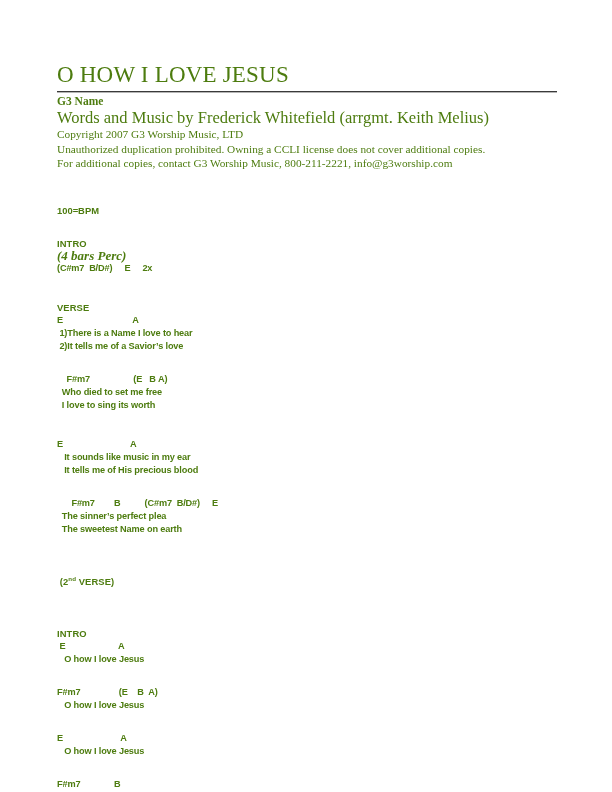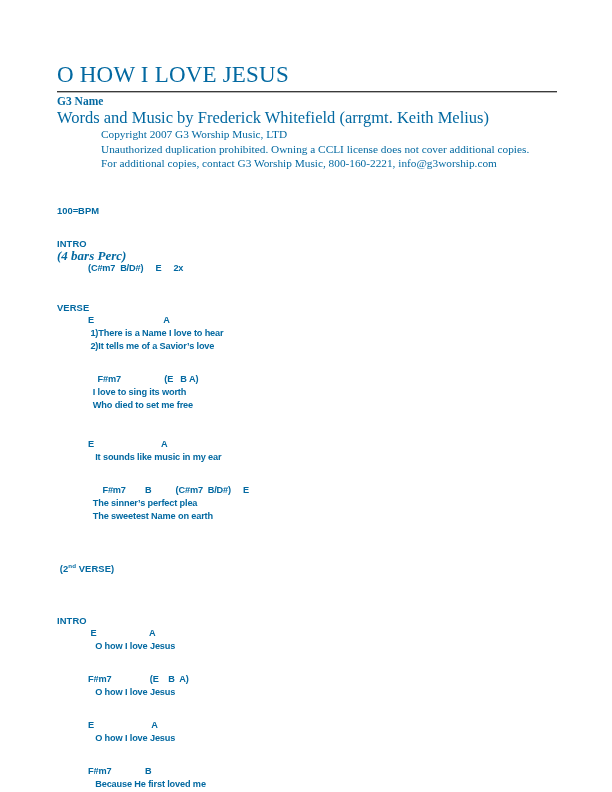--- a/index.html
+++ b/index.html
@@ -7,21 +7,21 @@
     padding: 0;
     background: #ffffff;
   }
   .page {
     position: relative;
     width: 612px;
     height: 792px;
     background: #ffffff;
     overflow: hidden;
     font-family: "Liberation Serif", "DejaVu Serif", serif;
-    color: #0369a1;
+    color: #4d7c0f;
   }
 
   
   .header {
     position: absolute;
     left: 57px;
     top: 62px;
     width: 500px;
   }
   .song-title {
@@ -52,39 +52,37 @@
     line-height: 19px;
     font-weight: normal;
     white-space: nowrap;
   }
   .copy-line {
     font-family: "Liberation Serif", "DejaVu Serif", serif;
     font-size: 11.3px;
     line-height: 14.5px;
     font-weight: normal;
     white-space: nowrap;
-    margin-left: 44px;
   }
 
   
   .chart {
     position: absolute;
     left: 57px;
     top: 204px;
     width: 500px;
     font-family: "Liberation Sans", "DejaVu Sans", sans-serif;
   }
   .mono-row {
     font-family: "Liberation Sans", "DejaVu Sans", sans-serif;
     font-size: 9.2px;
     font-weight: bold;
     line-height: 13px;
     white-space: pre;
     letter-spacing: -0.15px;
-    margin-left: 31px;
   }
   .section-label {
     font-family: "Liberation Sans", "DejaVu Sans", sans-serif;
     font-size: 9.4px;
     font-weight: bold;
     line-height: 13px;
     white-space: pre;
     letter-spacing: 0.1px;
   }
   .tempo {
@@ -118,21 +116,21 @@
 
 <div class="page">
 
   <div class="header">
     <div class="song-title">O HOW I LOVE JESUS</div>
     <div class="title-rule"></div>
     <div class="group-name">G3 Name</div>
     <div class="credit">Words and Music by Frederick Whitefield (arrgmt. Keith Melius)</div>
     <div class="copy-line">Copyright 2007 G3 Worship Music, LTD</div>
     <div class="copy-line">Unauthorized duplication prohibited.  Owning a CCLI license does not cover additional copies.</div>
-    <div class="copy-line">For additional copies, contact G3 Worship Music, 800-160-2221, info@g3worship.com</div>
+    <div class="copy-line">For additional copies, contact G3 Worship Music, 800-211-2221, info@g3worship.com</div>
   </div>
 
   <div class="chart">
 
     <div class="tempo">100=BPM</div>
 
     <div class="spacer-20"></div>
 
     <div class="section-label">INTRO</div>
     <div class="note-italic">(4 bars Perc)</div>
@@ -145,29 +143,30 @@
     <div>
       <div class="mono-row">E                             A</div>
       <div class="mono-row"> 1)There is a Name I love to hear</div>
       <div class="mono-row"> 2)It tells me of a Savior’s love</div>
     </div>
 
     <div class="spacer-20"></div>
 
     <div>
       <div class="mono-row">    F#m7                  (E   B A)</div>
+      <div class="mono-row">  Who died to set me free</div>
       <div class="mono-row">  I love to sing its worth</div>
-      <div class="mono-row">  Who died to set me free</div>
     </div>
 
     <div class="spacer-26"></div>
 
     <div>
       <div class="mono-row">E                            A</div>
       <div class="mono-row">   It sounds like music in my ear</div>
+      <div class="mono-row">   It tells me of His precious blood</div>
     </div>
 
     <div class="spacer-20"></div>
 
     <div>
       <div class="mono-row">      F#m7        B          (C#m7  B/D#)     E</div>
       <div class="mono-row">  The sinner’s perfect plea</div>
       <div class="mono-row">  The sweetest Name on earth</div>
     </div>
 

